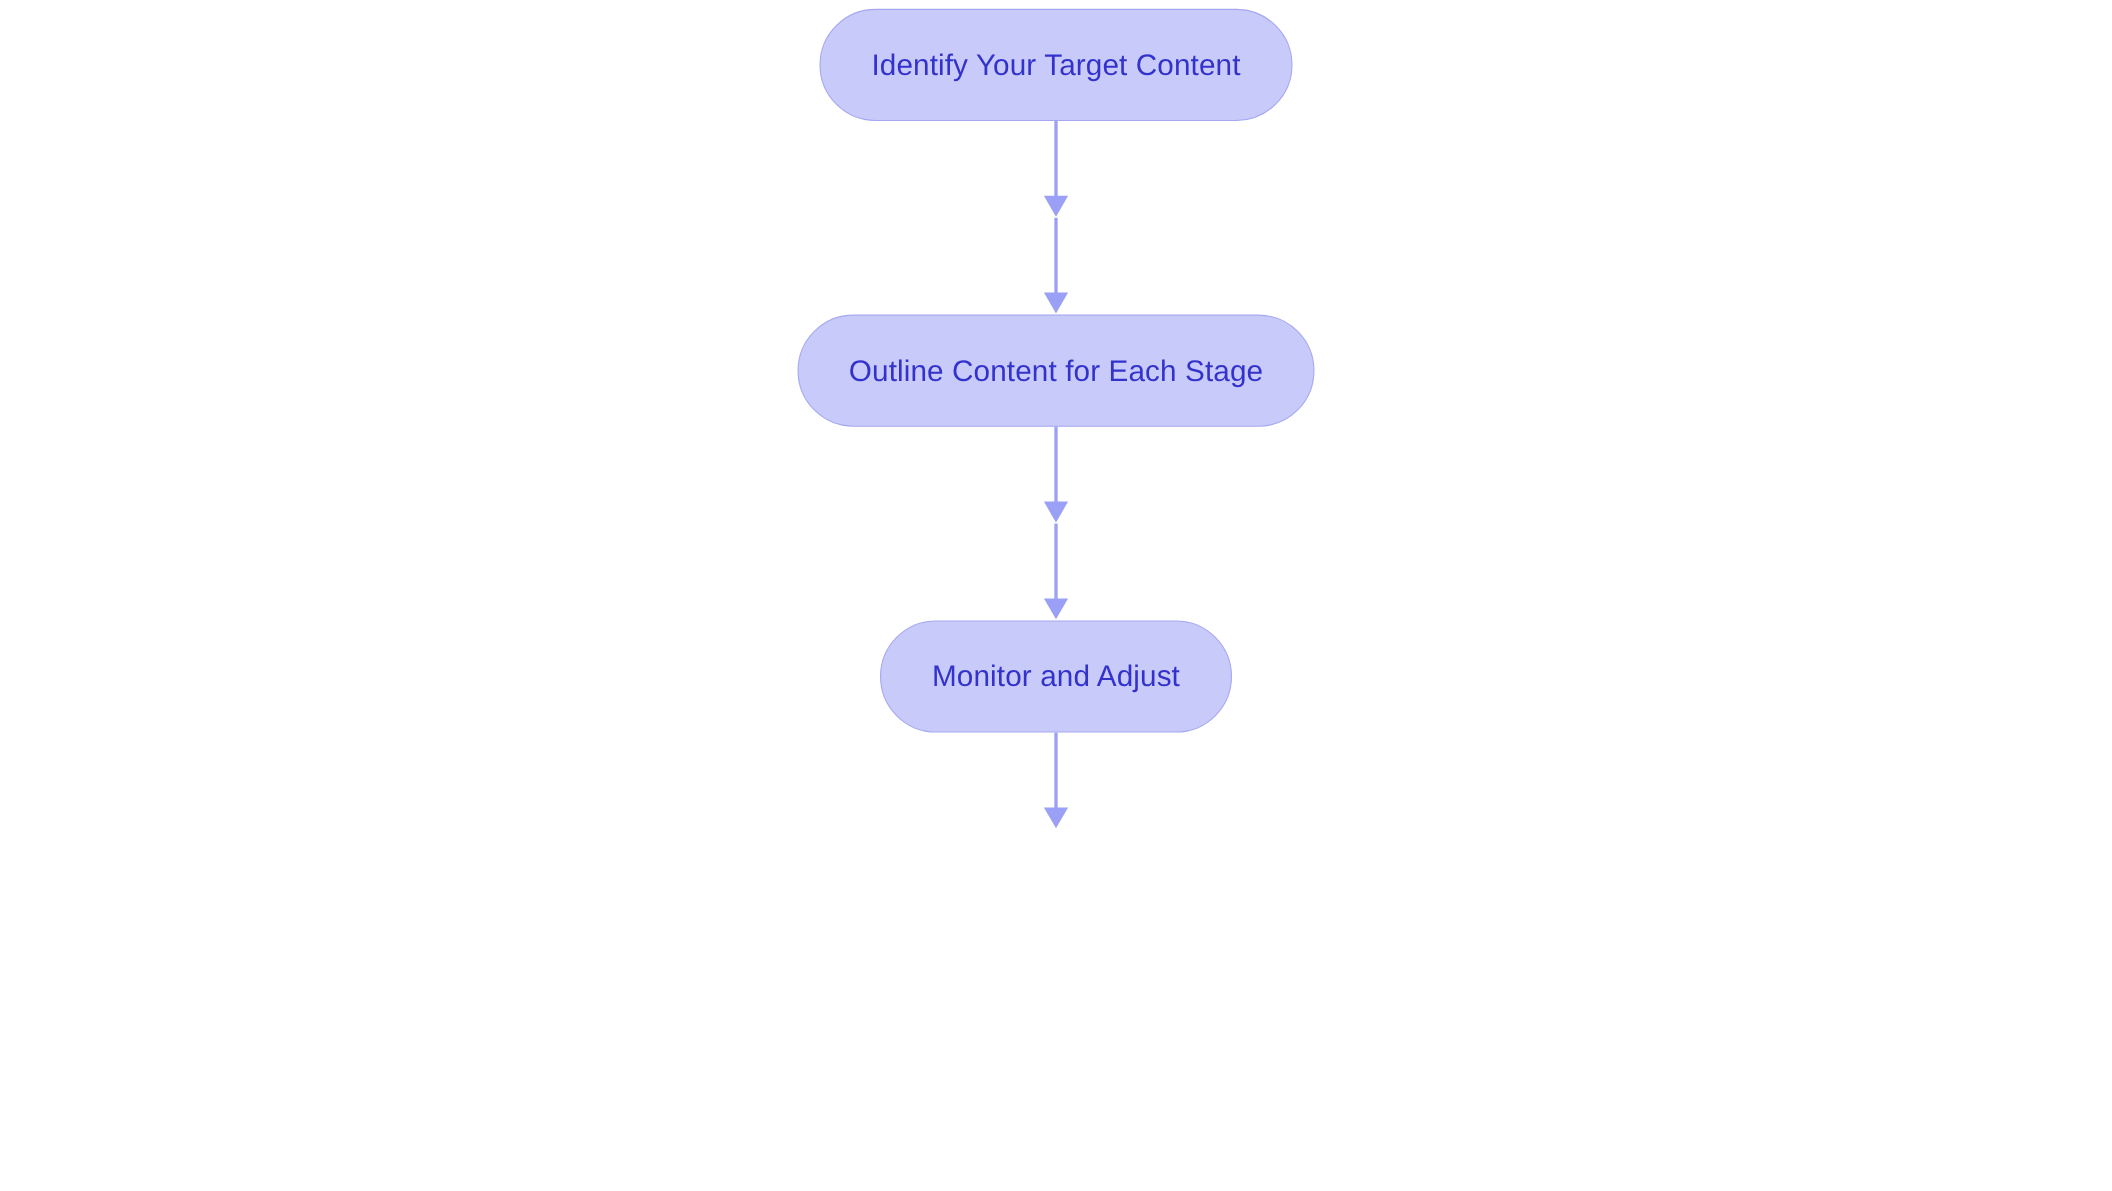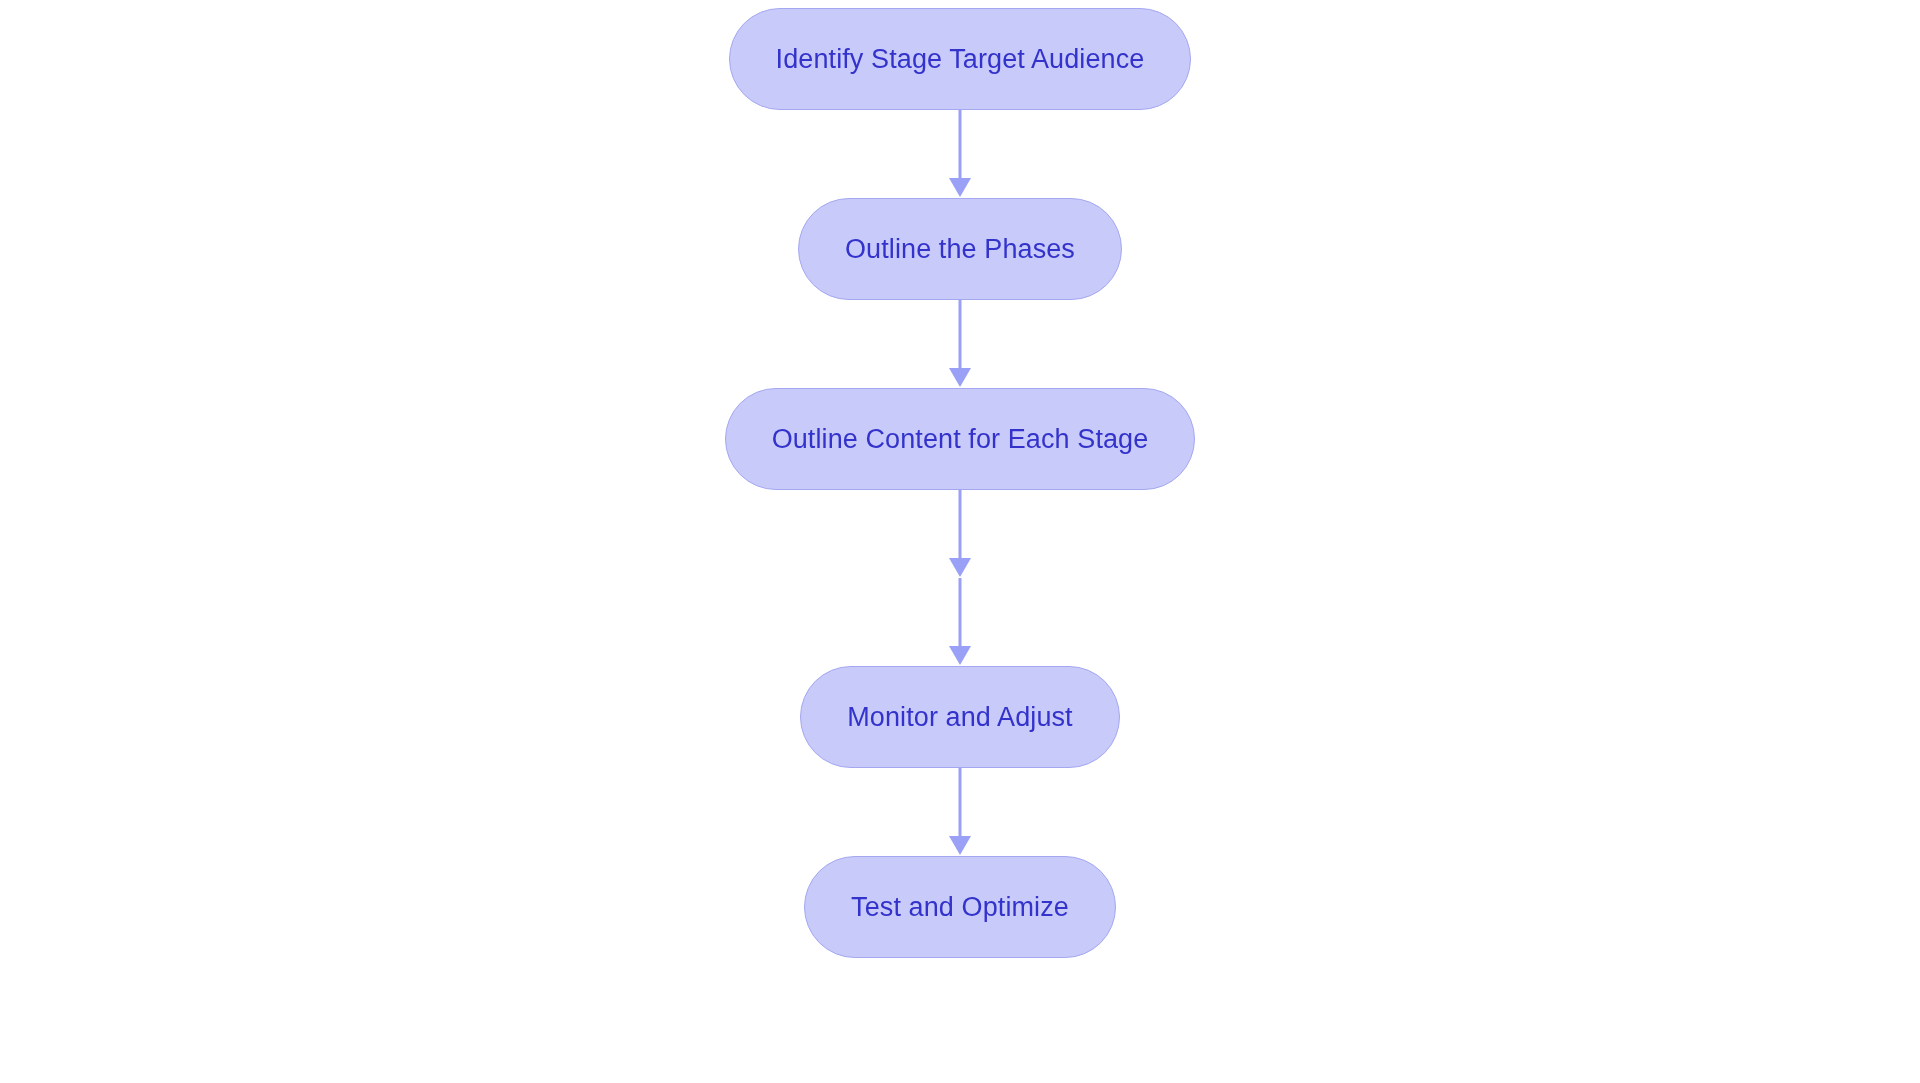--- a/index.html
+++ b/index.html
@@ -88,31 +88,28 @@
     border-top: 19px solid #9aa0f5;
   }
 </style>
 </head>
 <body>
 
 <div id="flow-canvas">
   <div class="flow-column">
 
     <div class="node">
-      <span class="node-label">Identify Stage Target Audience</span>
+      <span class="node-label">Identify Your Target Content</span>
     </div>
 
     <div class="connector">
       <div class="conn-line"></div>
       <div class="conn-head"></div>
     </div>
 
-    <div class="node">
-      <span class="node-label">Outline the Phases</span>
-    </div>
 
     <div class="connector">
       <div class="conn-line"></div>
       <div class="conn-head"></div>
     </div>
 
     <div class="node">
       <span class="node-label">Outline Content for Each Stage</span>
     </div>
 
@@ -129,18 +126,15 @@
 
     <div class="node">
       <span class="node-label">Monitor and Adjust</span>
     </div>
 
     <div class="connector">
       <div class="conn-line"></div>
       <div class="conn-head"></div>
     </div>
 
-    <div class="node">
-      <span class="node-label">Test and Optimize</span>
-    </div>
 
   </div>
 </div>
 
 </body></html>

